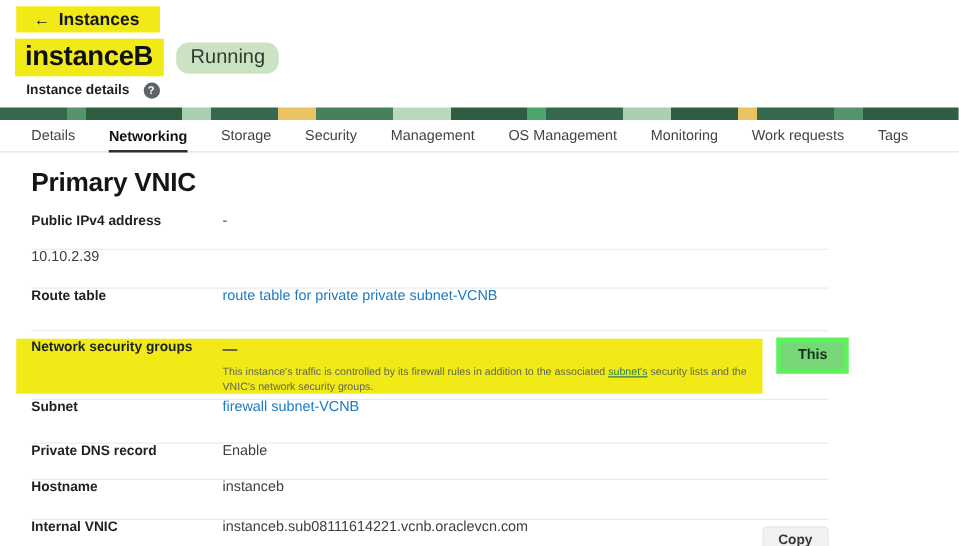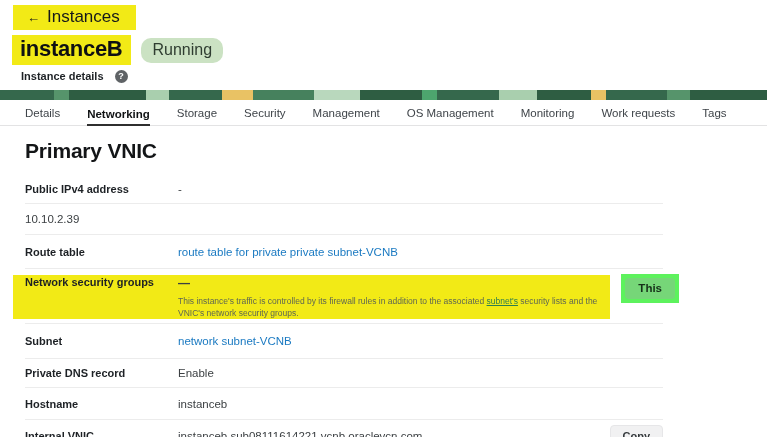--- a/index.html
+++ b/index.html
@@ -4,21 +4,21 @@
 <style>
   * { margin:0; padding:0; box-sizing:border-box; }
   html,body { width:767px; height:437px; background:#fff; overflow:hidden;
               font-family:"Liberation Sans", sans-serif; color:#2e3235; }
 
   
   .backrow { margin:5px 0 0 13px; }
   .back-hl { display:inline-flex; align-items:center; gap:7px;
              background:#f2ea16; padding:2px 16px 3px 14px; cursor:pointer; }
   .back-arrow { font-size:13px; font-weight:bold; color:#15181b; line-height:1; }
-  .back-label { font-size:17px; font-weight:normal; color:#15181b; }
+  .back-label { font-size:14px; font-weight:bold; color:#15181b; }
 
   .titlerow { margin:5px 0 0 12px; display:flex; align-items:center; }
   .title-hl { display:inline-block; background:#f2ea16; padding:1px 9px 3px 8px; }
   .page-title { font-size:22px; font-weight:bold; color:#0e1013; letter-spacing:-0.3px; }
   .badge { margin-left:10px; background:#cbe2c3; color:#2f3d31; font-size:16px;
            padding:3px 11px 4px; border-radius:10px; }
 
   .subtitlerow { margin:4px 8px 0 21px; display:flex; align-items:center; gap:11px; height:14px; }
   .subtitle { font-size:11px; font-weight:bold; color:#1d2125; }
   .help-icon { width:13px; height:13px; border-radius:50%; background:#5f6366; color:#fff;
@@ -41,21 +41,21 @@
             height:26px; border-bottom:1px solid #e3e3e4; }
   .tab { font-size:11.5px; color:#3f4449; padding-bottom:6px; cursor:pointer; white-space:nowrap; }
   .tab.active { font-weight:bold; color:#101214; border-bottom:2px solid #2f2f2f;
                 padding-bottom:4px; margin-bottom:-1px; }
 
   
   .main { padding-left:25px; }
   .section-heading { margin-top:13px; font-size:21px; font-weight:bold; color:#131517;
                      letter-spacing:-0.2px; }
   .rows { margin-top:12px; width:638px; }
-  .row { display:flex; align-items:center; border-bottom:1px solid #ececec; position:relative; }
+  .row { display:flex; border-bottom:1px solid #ececec; position:relative; }
   .row > * { position:relative; z-index:1; }
   .h29{height:29px} .h31{height:31px} .h34{height:34px} .h55{height:55px}
   .h35{height:35px} .h32{height:32px}
   .row.last { border-bottom:none; }
   .row .label { width:153px; flex:none; font-size:11px; font-weight:bold; color:#1d2125; }
   .row .value { font-size:11.5px; color:#3c4043; }
   .row .value.link, a.link { font-size:11.5px; color:#1b7ac2; text-decoration:none; cursor:pointer; }
 
   
   .row.nsg { align-items:flex-start; padding-top:7px; }
@@ -139,21 +139,21 @@
           <div class="nsg-dash">—</div>
           <div class="nsg-desc"><span>This instance's traffic is controlled by its firewall rules in addition to the associated </span><span class="desc-link">subnet's</span><span> security lists and the VNIC's network security groups.</span></div>
         </div>
         <div class="edit-hl">
           <button class="edit-btn">This</button>
         </div>
       </div>
 
       <div class="row h35">
         <div class="label">Subnet</div>
-        <a class="value link">network subnet-VCNB</a>
+        <a class="value link">firewall subnet-VCNB</a>
       </div>
 
       <div class="row h29">
         <div class="label">Private DNS record</div>
         <div class="value">Enable</div>
       </div>
 
       <div class="row h32">
         <div class="label">Hostname</div>
         <div class="value">instanceb</div>

